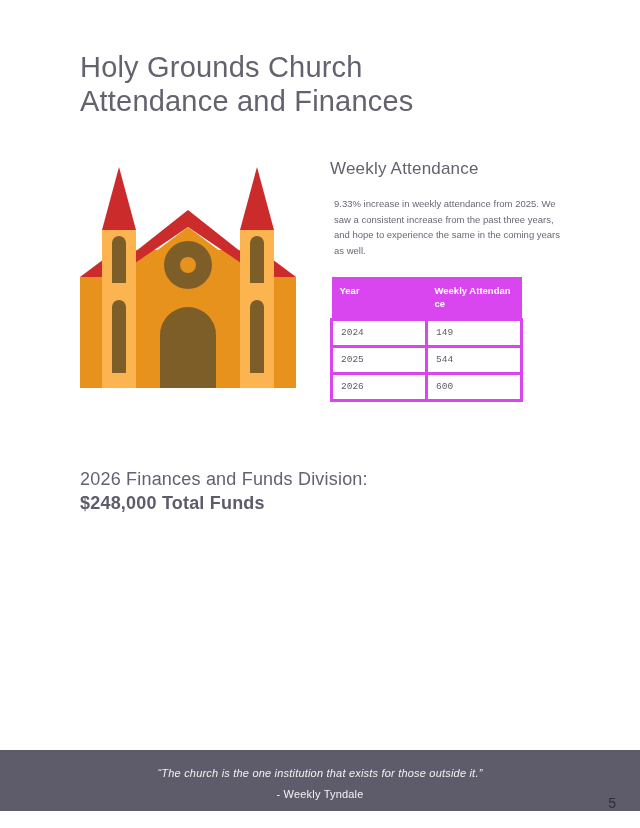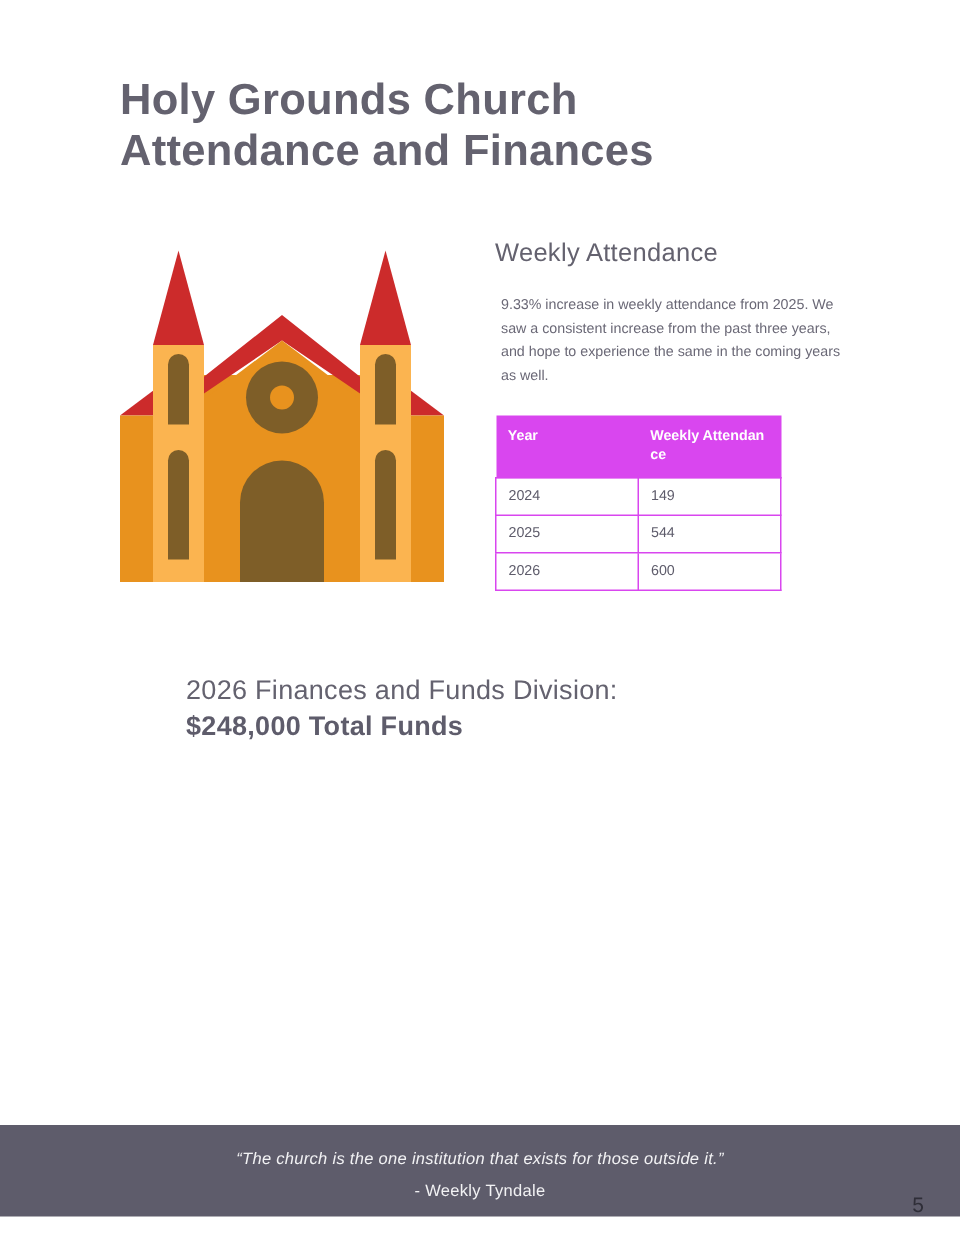--- a/index.html
+++ b/index.html
@@ -25,21 +25,21 @@
   
   .title-block {
     position: absolute;
     left: 80px;
     top: 50px;
     width: 470px;
   }
   .title-line {
     font-size: 29px;
     line-height: 34px;
-    font-weight: 700;
+    font-weight: 400;
     color: #64626f;
     letter-spacing: 0.2px;
     white-space: nowrap;
   }
 
   
   .church-wrap {
     position: absolute;
     left: 74px;
     top: 155px;
@@ -91,32 +91,32 @@
     vertical-align: top;
     border: none;
     word-break: break-all;
   }
   .data-table th.col-year { width: 79px; }
   .data-table th.col-att  { width: 79px; }
   .data-table td {
     font-size: 9.5px;
     color: #5e5c6b;
     padding: 5px 8px;
-    border: 1px solid #d946ef;
+    border: 3px solid #d946ef;
     background: #ffffff;
     line-height: 14px;
+    font-family: Liberation Mono, monospace;
   }
 
   
   .finances {
     position: absolute;
     left: 80px;
-    top: 448px;
+    top: 467px;
     width: 420px;
-    margin-left: 44px;
   }
   .finances-line1 {
     font-size: 18px;
     font-weight: 400;
     color: #64626f;
     line-height: 24px;
     letter-spacing: 0.2px;
   }
   .finances-line2 {
     font-size: 18px;

